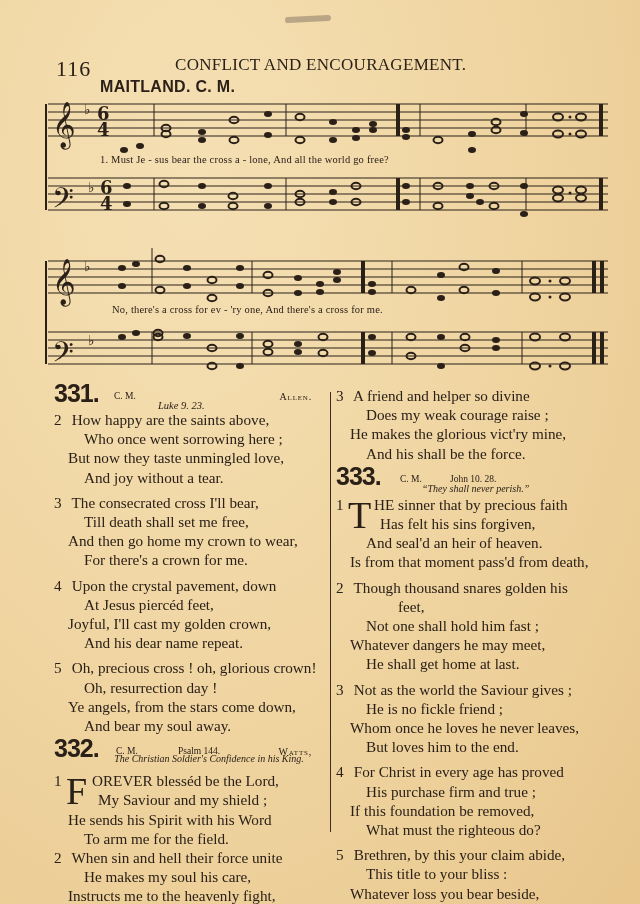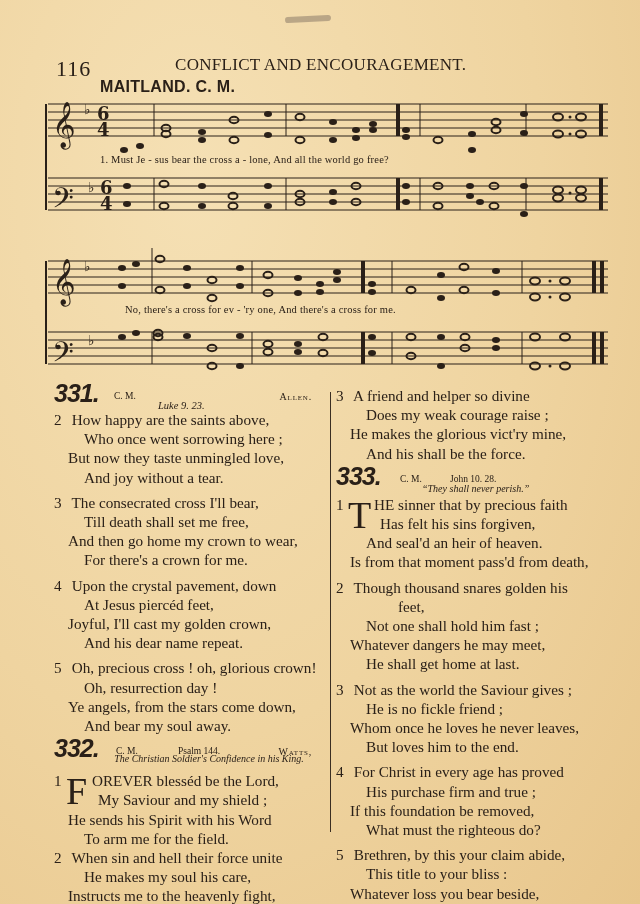--- a/index.html
+++ b/index.html
@@ -17,21 +17,21 @@
     .tune-name { position: absolute; left: 100px; top: 78px; font-family: "Liberation Sans", "DejaVu Sans", sans-serif; font-weight: bold; font-size: 16px; letter-spacing: .3px; }
     .score { position: absolute; left: 0; top: 0; width: 640px; height: 380px; }
     .lyric { position: absolute; font-size: 10.5px; white-space: nowrap; letter-spacing: .2px; }
 
     .col { position: absolute; font-size: 15.2px; line-height: 19.2px; }
     .col-left { left: 54px; top: 386px; width: 262px; }
     .col-right { left: 336px; top: 386px; width: 280px; }
     .divider { position: absolute; left: 330px; top: 392px; width: 1px; height: 440px; background: #3a2e22; }
 
     .hymn-head { position: relative; height: 24px; }
-    .hymn-num { font-family: "Liberation Sans", "DejaVu Sans", sans-serif; font-weight: bold; font-size: 25px; letter-spacing: -1px; position: absolute; left: 0; top: -2px; font-style: italic; }
+    .hymn-num { font-family: "Liberation Sans", "DejaVu Sans", sans-serif; font-weight: bold; font-size: 25px; letter-spacing: -1px; position: absolute; left: 0; top: -2px; }
     .meter { position: absolute; font-size: 9.5px; top: 1px; }
     .ref { position: absolute; font-size: 10.5px; font-style: italic; }
     .author { position: absolute; right: 4px; top: 1px; font-size: 10px; font-variant: small-caps; letter-spacing: .8px; }
     .subtitle { font-size: 10px; font-style: italic; line-height: 12px; text-align: center; padding-left: 48px; }
 
     .stanza { margin-bottom: 6px; }
     .line { white-space: nowrap; }
     .l1 { padding-left: 0; }
     .l2 { padding-left: 30px; }
     .l3 { padding-left: 14px; }
@@ -268,21 +268,21 @@
     <circle cx="570" cy="117" r="1.5"></circle>
       <circle cx="570" cy="134" r="1.5"></circle>
     <circle cx="570" cy="193" r="1.5"></circle>
       <circle cx="550" cy="281" r="1.5"></circle>
       <circle cx="550" cy="297" r="1.5"></circle>
     <circle cx="550" cy="366" r="1.5"></circle>
   </g>
 </svg>
 
 <div class="lyric" style="left:100px; top:154px;">1. Must  Je - sus  bear  the  cross  a - lone,  And  all  the  world go  free?</div>
-<div class="lyric" style="left:112px; top:304px;margin-left:13px;">No,  there's  a  cross  for  ev - 'ry  one,  And  there's  a  cross  for  me.</div>
+<div class="lyric" style="left:112px; top:304px;">No,  there's  a  cross  for  ev - 'ry  one,  And  there's  a  cross  for  me.</div>
 
 <div class="divider"></div>
 
 <div class="col col-left">
   <div class="hymn-head">
     <span class="hymn-num">331.</span>
     <span class="meter" style="left:60px;">C. M.</span>
     <span class="ref" style="left:104px; top:10px;">Luke 9. 23.</span>
     <span class="author">Allen.</span>
   </div>

